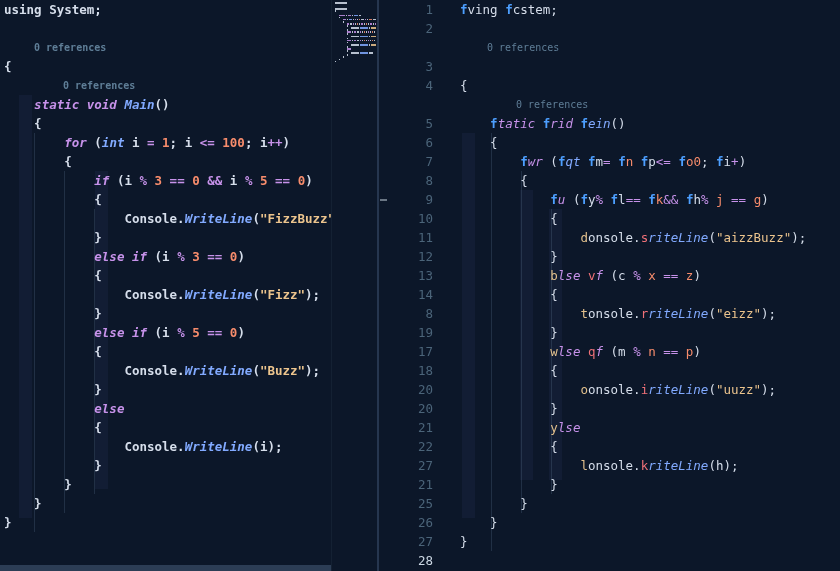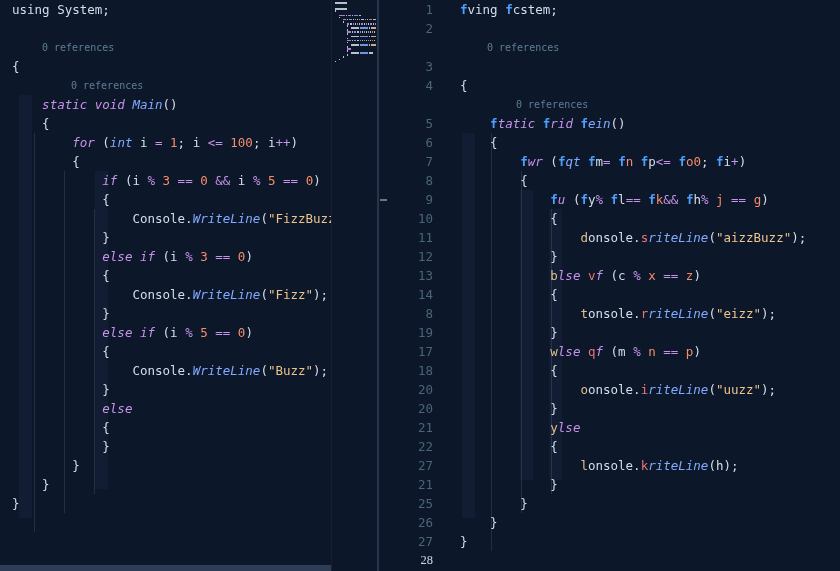--- a/index.html
+++ b/index.html
@@ -18,27 +18,27 @@
   .minimap { position:relative; width:46px; height:571px; background:#0c1729;
              border-left:1px solid rgba(95,126,151,.10); overflow:hidden; }
   .minimap-content { position:absolute; top:2px; left:3px; right:1px; }
   .mrow { height:2.1px; white-space:nowrap; overflow:hidden; }
   .mtok { display:inline-block; height:1.7px; margin-right:1px; opacity:.85; vertical-align:top; }
 
   .sash { width:2px; height:571px; background:#26364f; }
 
   .code { position:relative; z-index:2; line-height:19px; }
   .row { height:19px; display:flex; align-items:stretch; }
-  .pane-left .row { padding-left:12px; }
+  .pane-left .row { padding-left:4px;font-weight:bold; }
   .txt { white-space:pre; line-height:19px; }
   .pane-right .txt { padding-left:27px; }
 
   .ln { flex:none; display:inline-block; width:54px; text-align:right;
         color:#4b6479; line-height:19px; }
-  .ln.cur { color:#cdd9e5;font-family:Liberation Serif, serif; }
+  .ln.cur { color:#cdd9e5; }
 
   .lens { font-size:10px; color:#5f7e97; line-height:19px; }
 
   .tk-kw, .tk-method, .tk-type { font-style:italic; }
   .tk-gf { font-weight:bold; }
 
   
   .band  { position:absolute; z-index:0; background:rgba(130,150,255,0.055); }
   .guide { position:absolute; z-index:0; width:1px; background:rgba(110,140,170,0.22); }
   .hscroll { position:absolute; z-index:3; left:0; bottom:0; width:100%; height:6px;
@@ -119,20 +119,23 @@
           <span class="txt"><span>                </span><span class="tk tk-fg" style="color: rgb(214, 222, 235);">Console.</span><span class="tk tk-method" style="color: rgb(130, 170, 255);">WriteLine</span><span class="tk tk-fg" style="color: rgb(214, 222, 235);">(</span><span class="tk tk-str" style="color: rgb(236, 196, 141);">"Buzz"</span><span class="tk tk-fg" style="color: rgb(214, 222, 235);">);</span></span>
         </div>
         <div class="row">
           <span class="txt"><span>            </span><span class="tk tk-fg" style="color: rgb(214, 222, 235);">}</span></span>
         </div>
         <div class="row">
           <span class="txt"><span>            </span><span class="tk tk-kw" style="color: rgb(199, 146, 234);">else</span></span>
         </div>
         <div class="row">
           <span class="txt"><span>            </span><span class="tk tk-fg" style="color: rgb(214, 222, 235);">{</span></span>
+        </div>
+        <div class="row">
+          <span class="txt"><span>                </span><span class="tk tk-fg" style="color: rgb(214, 222, 235);">Console.</span><span class="tk tk-method" style="color: rgb(130, 170, 255);">WriteLine</span><span class="tk tk-fg" style="color: rgb(214, 222, 235);">(i);</span></span>
         </div>
         <div class="row">
           <span class="txt"><span>            </span><span class="tk tk-fg" style="color: rgb(214, 222, 235);">}</span></span>
         </div>
         <div class="row">
           <span class="txt"><span>        </span><span class="tk tk-fg" style="color: rgb(214, 222, 235);">}</span></span>
         </div>
         <div class="row">
           <span class="txt"><span>    </span><span class="tk tk-fg" style="color: rgb(214, 222, 235);">}</span></span>
         </div>

